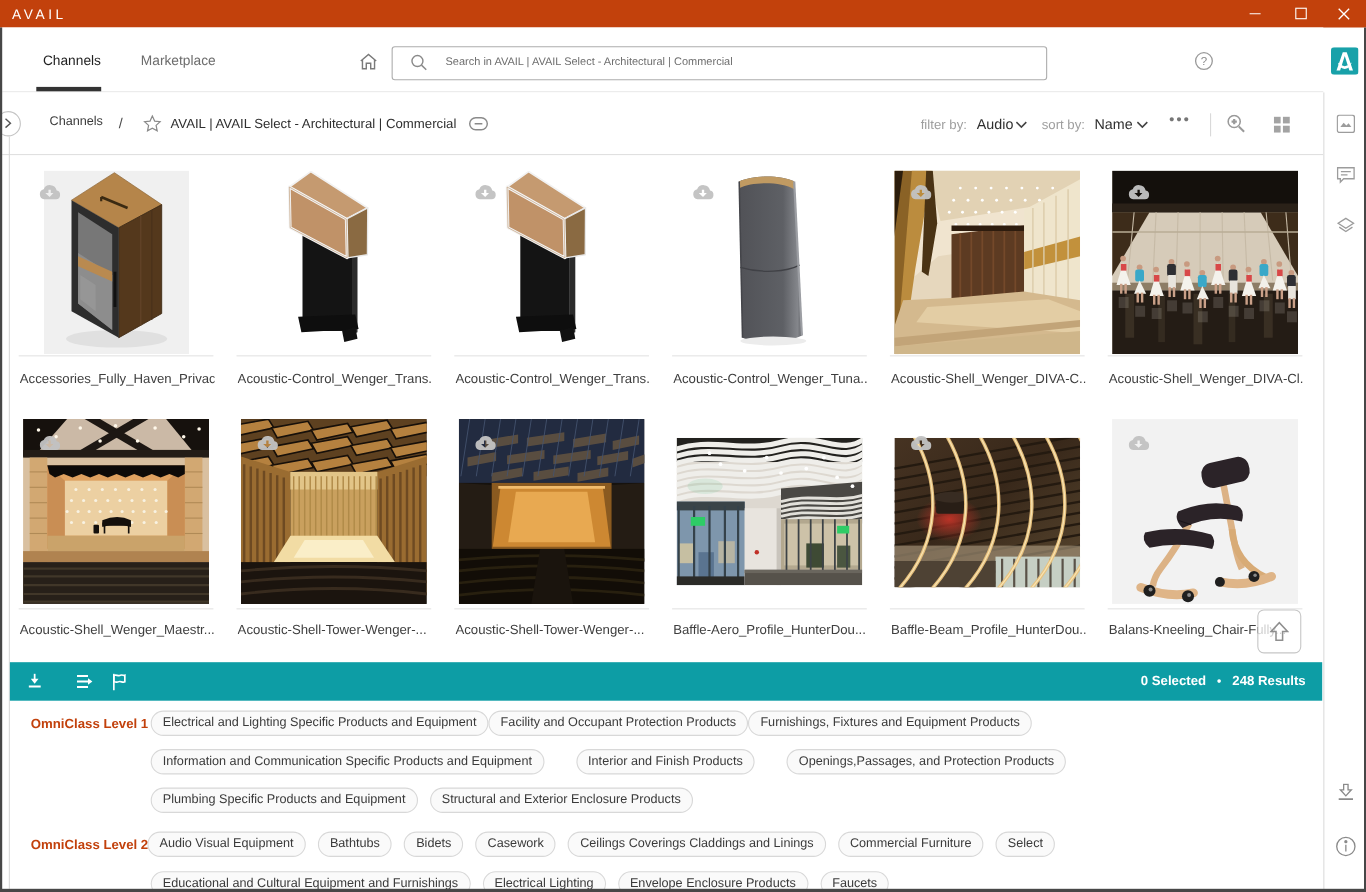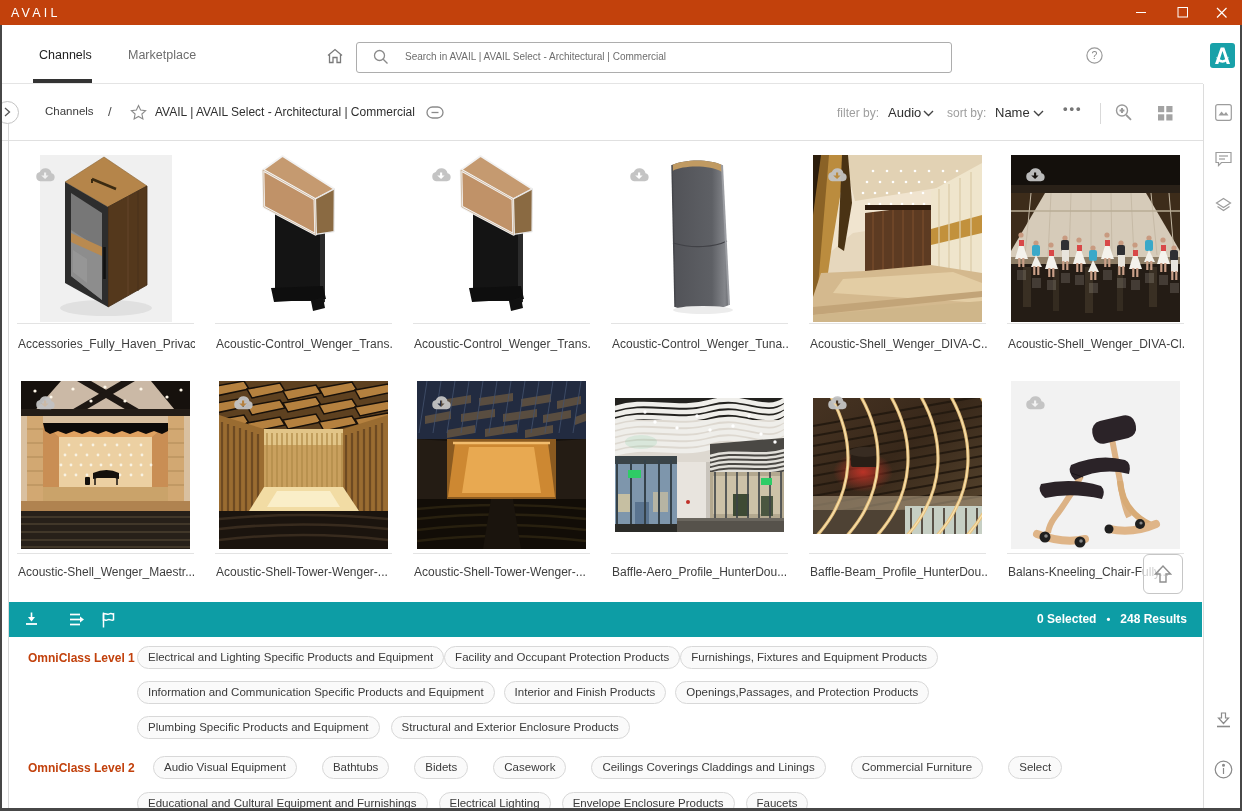--- a/index.html
+++ b/index.html
@@ -788,30 +788,30 @@
   </svg>
   <div class="tealtxt"><span>0 Selected</span><span style="margin:0 10px;font-size:11px">•</span><span>248 Results</span></div>
 </div>
 
 <div id="chips">
     <div style="position:absolute;left:137px;top:646px;display:flex;">
       <div class="chip" style="position:static">Electrical and Lighting Specific Products and Equipment</div>
       <div class="chip" style="position:static">Facility and Occupant Protection Products</div>
       <div class="chip" style="position:static">Furnishings, Fixtures and Equipment Products</div>
     </div>
-<div style="position:absolute;left:137px;top:681px;display:flex;gap:9px">
+<div style="position:absolute;left:137px;top:681px;display:flex;gap:29px">
       <div class="chip" style="position:static">Information and Communication Specific Products and Equipment</div>
       <div class="chip" style="position:static">Interior and Finish Products</div>
       <div class="chip" style="position:static">Openings,Passages, and Protection Products</div>
     </div>
 <div style="position:absolute;left:137px;top:716px;display:flex;gap:11px">
       <div class="chip" style="position:static">Plumbing Specific Products and Equipment</div>
       <div class="chip" style="position:static">Structural and Exterior Enclosure Products</div>
     </div>
-<div style="position:absolute;left:153px;top:756px;display:flex;gap:25px">
+<div style="position:absolute;left:134px;top:756px;display:flex;gap:11px">
       <div class="chip" style="position:static">Audio Visual Equipment</div>
       <div class="chip" style="position:static">Bathtubs</div>
       <div class="chip" style="position:static">Bidets</div>
       <div class="chip" style="position:static">Casework</div>
       <div class="chip" style="position:static">Ceilings Coverings Claddings and Linings</div>
       <div class="chip" style="position:static">Commercial Furniture</div>
       <div class="chip" style="position:static">Select</div>
     </div>
 <div style="position:absolute;left:137px;top:792px;display:flex;gap:11px">
       <div class="chip" style="position:static">Educational and Cultural Equipment and Furnishings</div>

